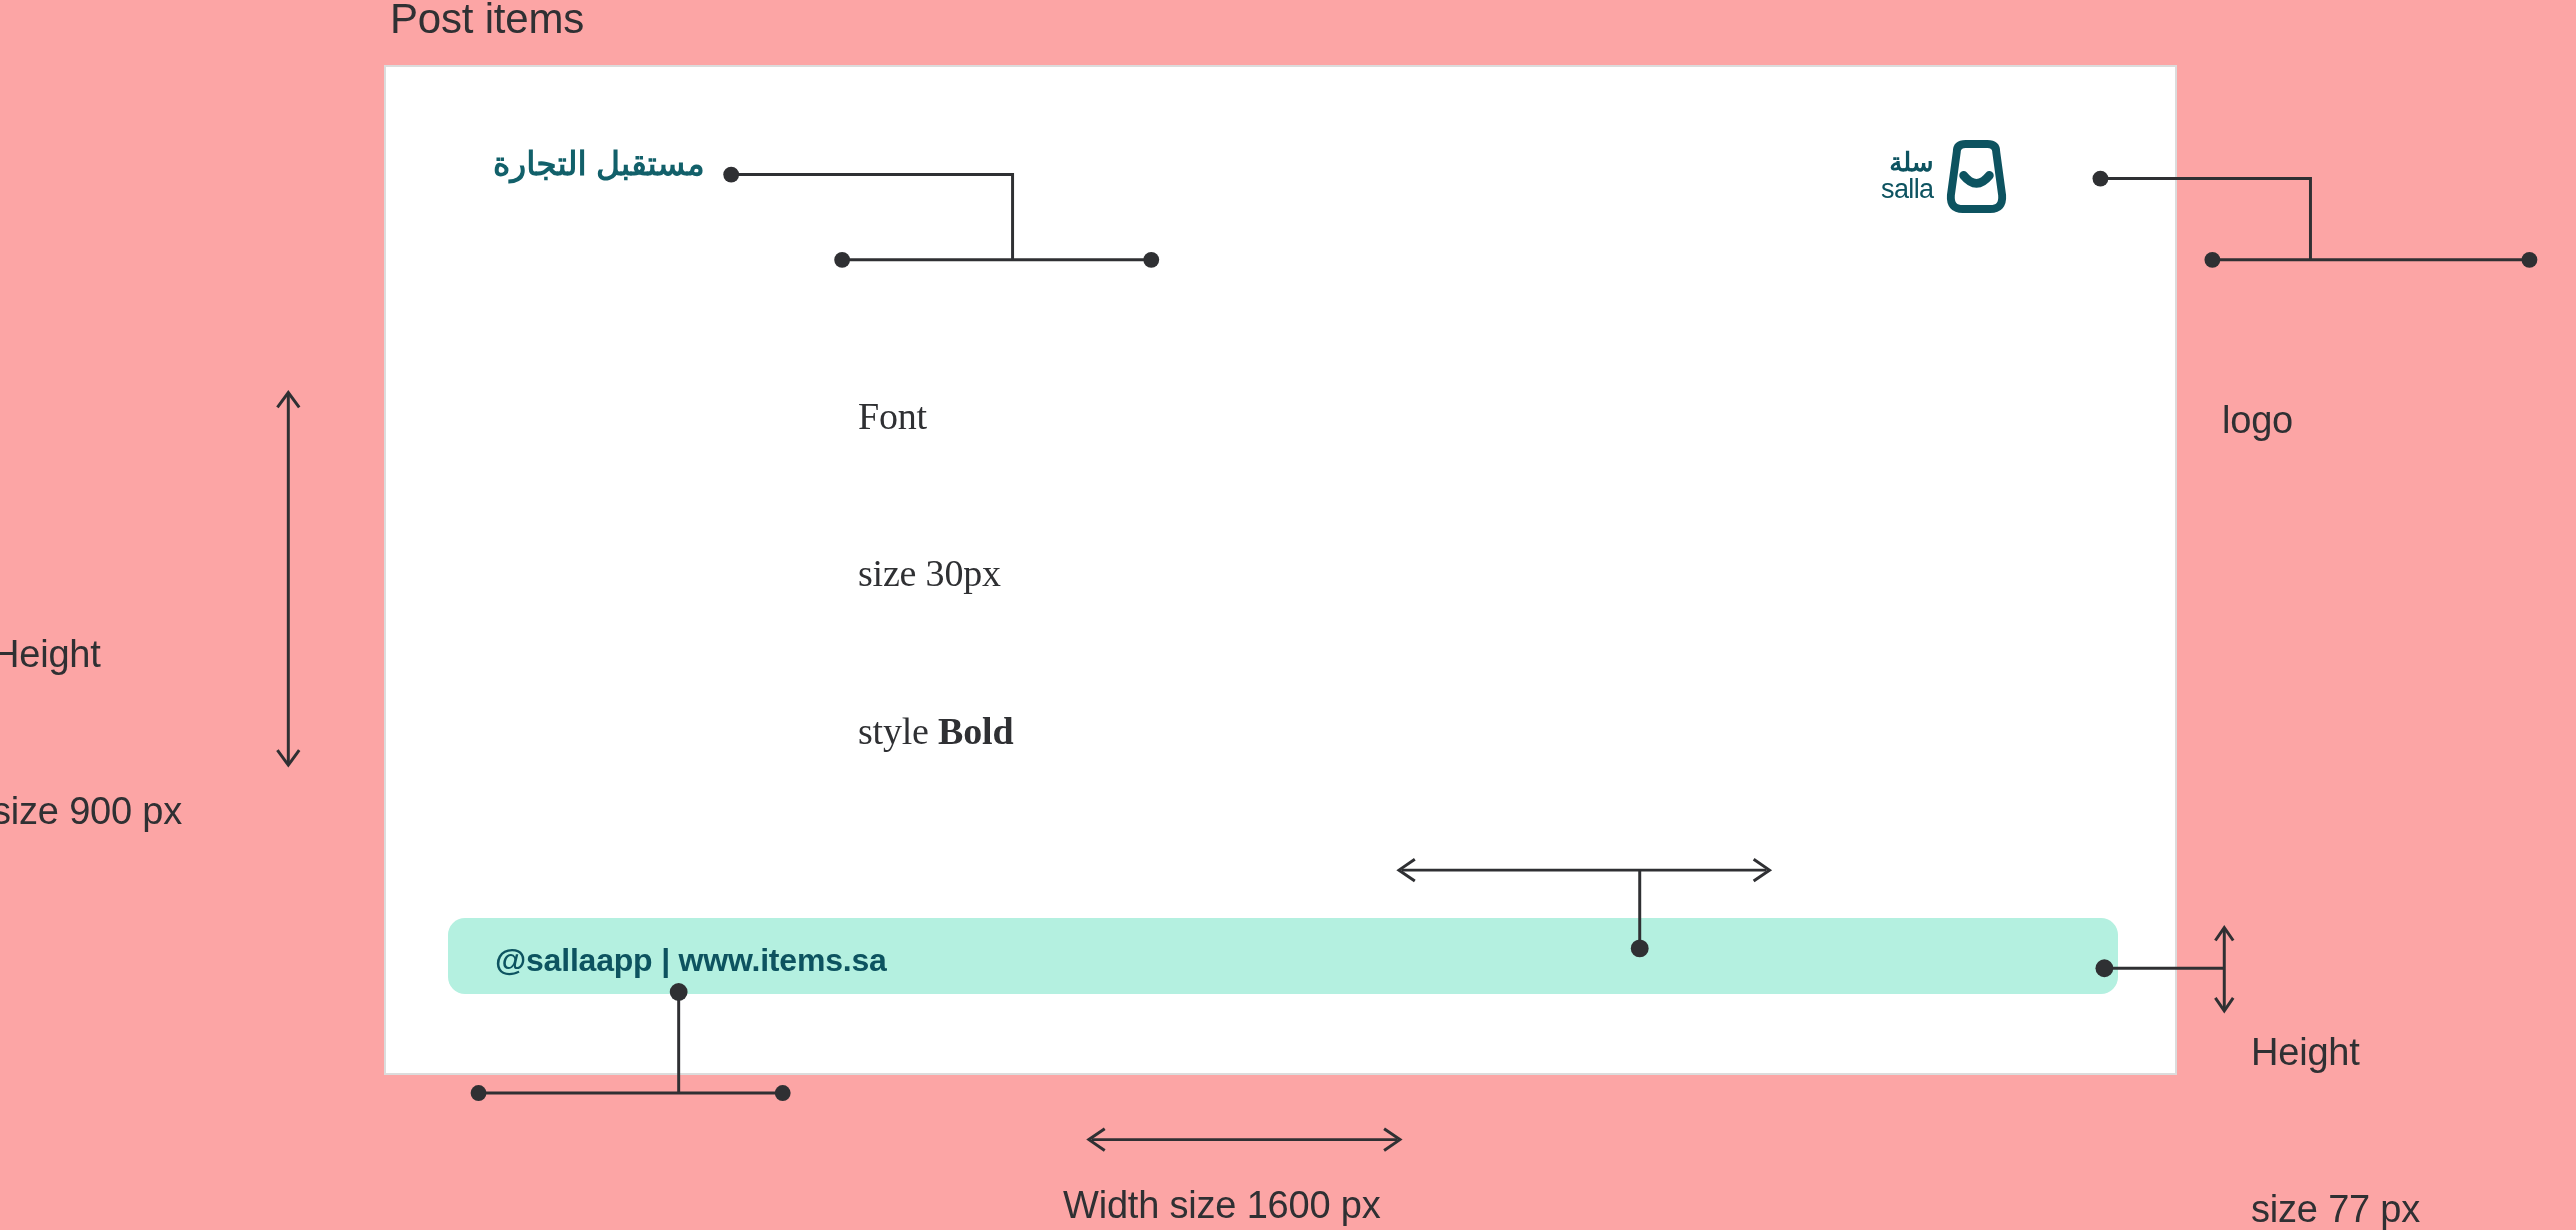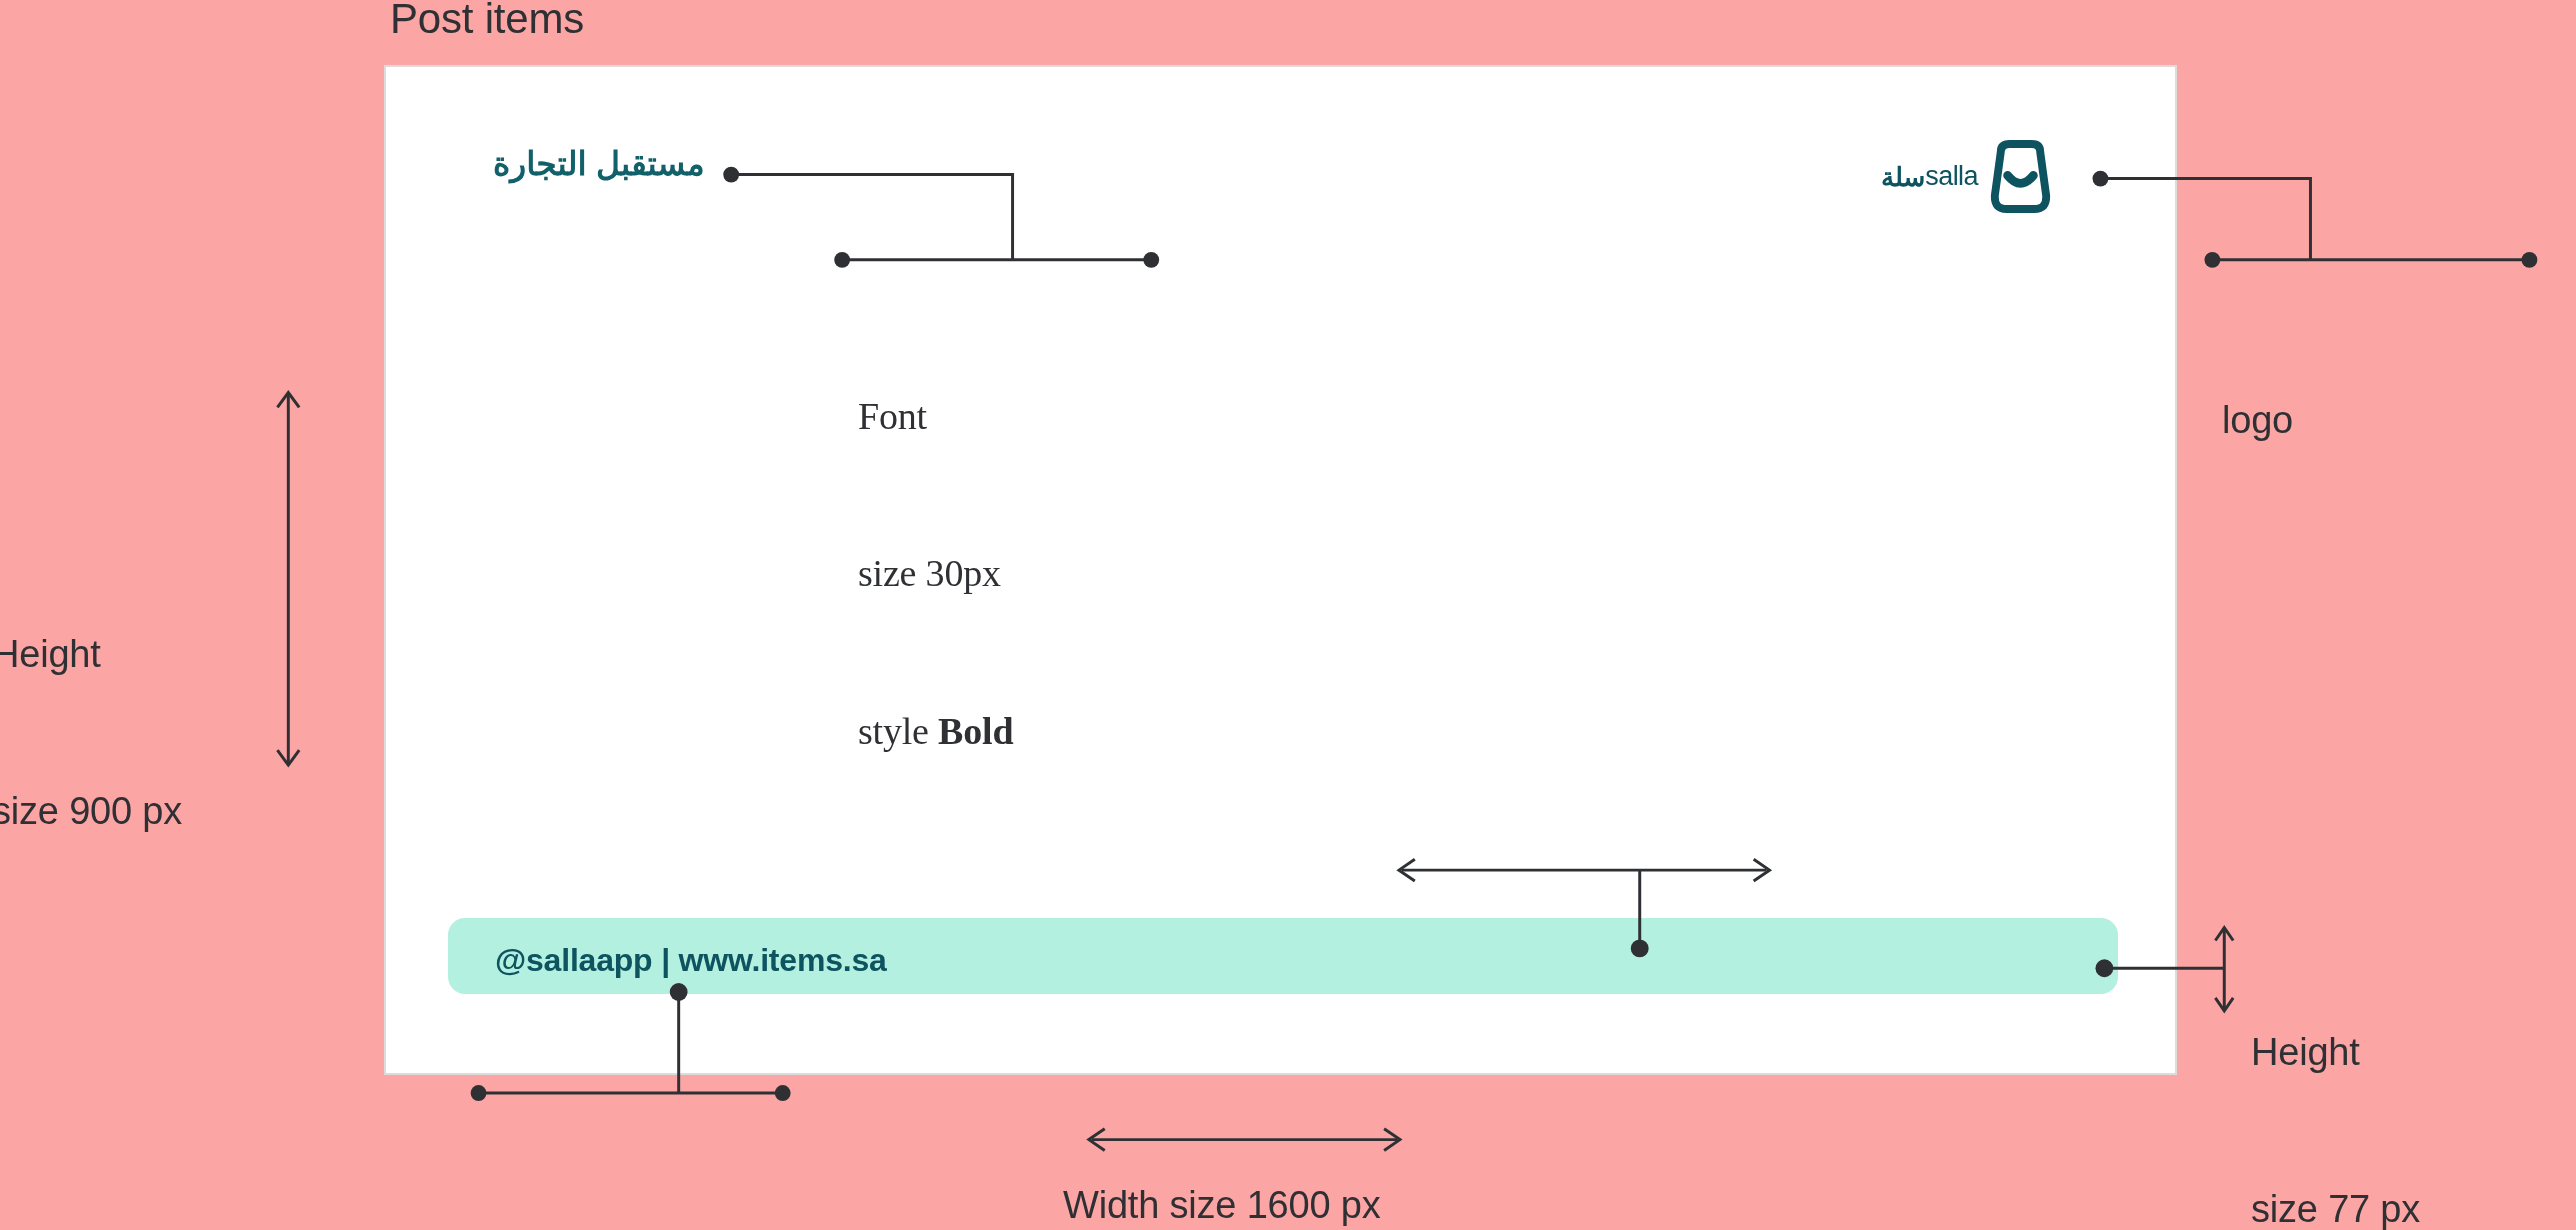--- a/index.html
+++ b/index.html
@@ -68,21 +68,21 @@
     left: 1881px;
     top: 132px;
     width: 173px;
     height: 89px;
     display: flex;
     align-items: center;
     gap: 9px;
   }
   .logo-wordmark {
     display: flex;
-    flex-direction: row;
+    flex-direction: column;
     align-items: flex-end;
     line-height: 1.0;
     color: #0d5360;
     padding-bottom: 2px;
   }
   .logo-ar {
     font-size: 26px;
     font-weight: 700;
     direction: rtl;
     letter-spacing: 0;

